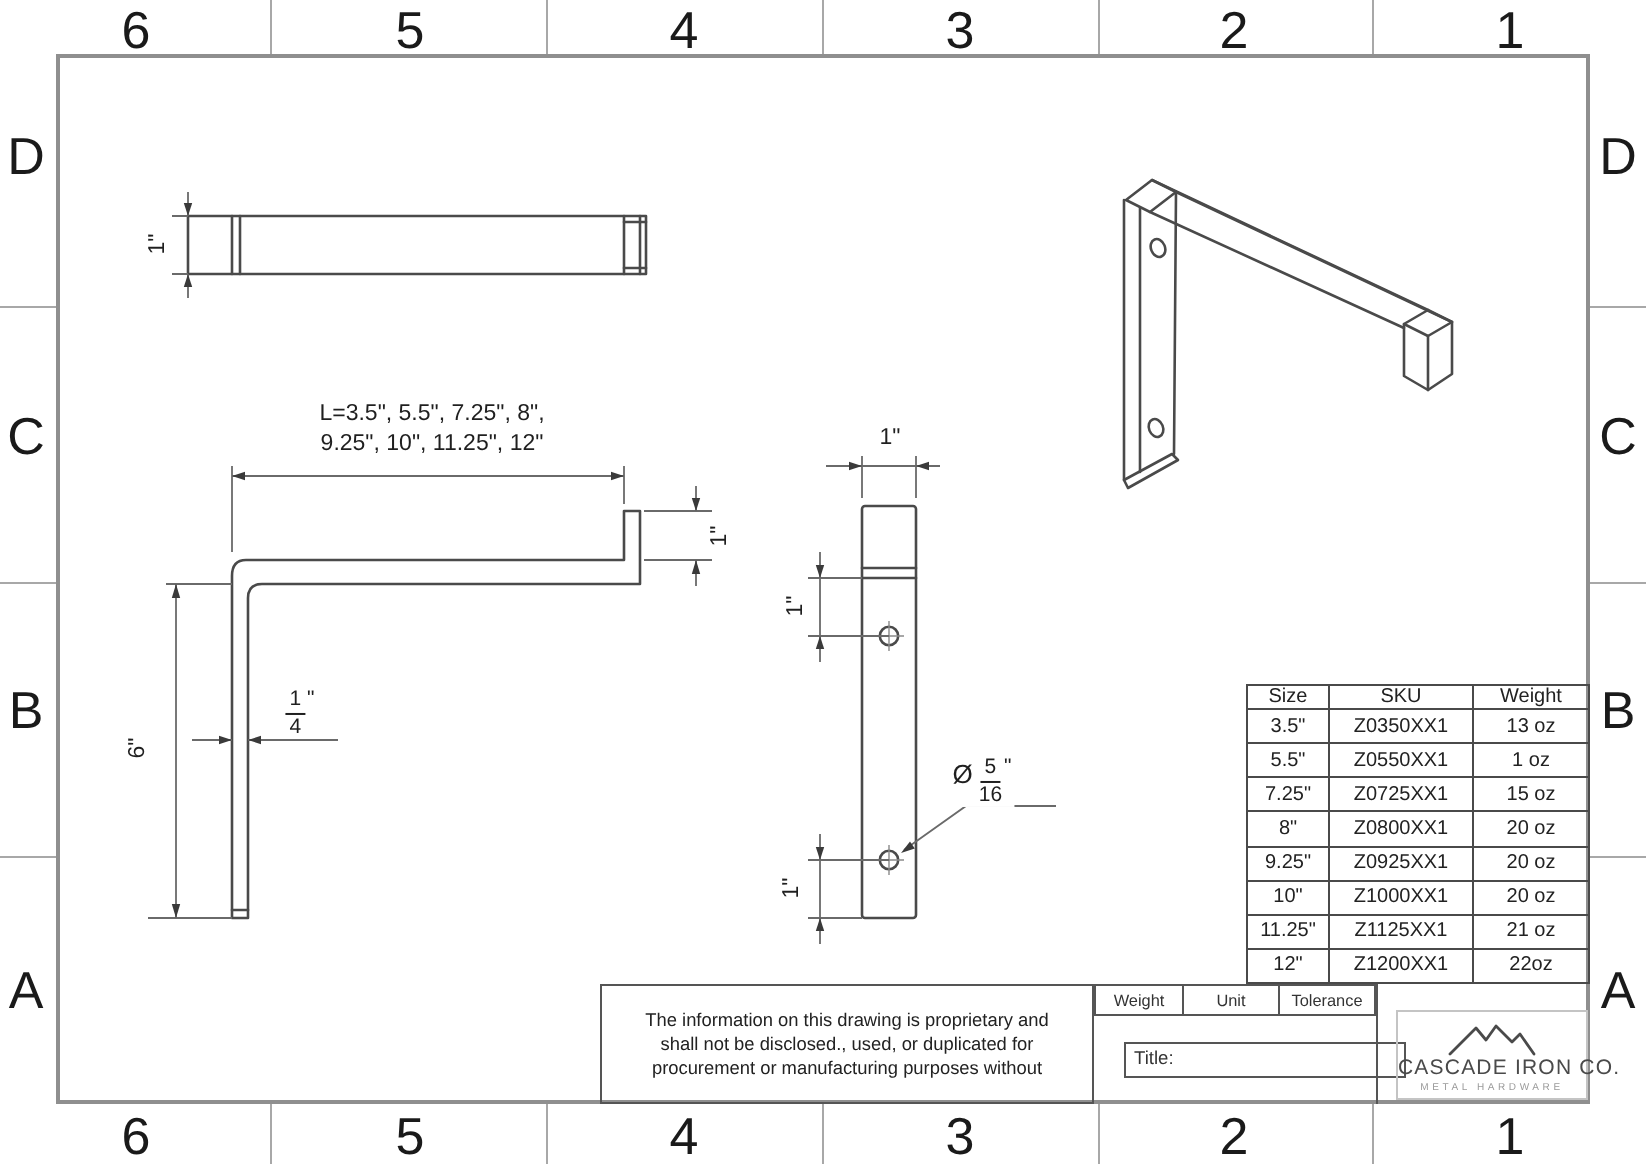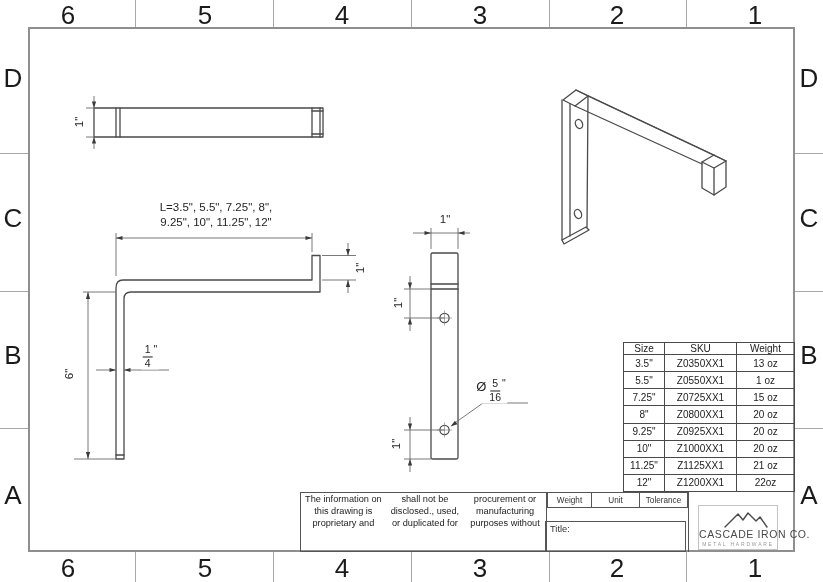--- a/index.html
+++ b/index.html
@@ -39,37 +39,37 @@
   .size-table{position:absolute;left:623px;top:342px;width:172px;height:150px;}
   .size-table table{width:100%;height:100%;border-collapse:collapse;table-layout:fixed;}
   .size-table th,.size-table td{
     border:1px solid #4a4a4a;font-size:10px;font-weight:400;
     text-align:center;padding:0;color:#222;
   }
   
   .tb{position:absolute;left:300px;top:492px;width:495px;height:60px;font-size:9.2px;}
   .prop-box{
     position:absolute;left:0;top:0;width:247px;height:60px;box-sizing:border-box;
-    border:1px solid #555;display:flex;flex-direction:row;justify-content:center;
+    border:1px solid #555;display:flex;flex-direction:column;justify-content:center;
     text-align:center;line-height:1.33;color:#222;
   }
   .wut-table{position:absolute;left:247px;top:0;width:141px;border-collapse:collapse;table-layout:fixed;}
   .wut-table td{border:1px solid #555;text-align:center;padding:0;color:#333;}
   .wut-head td{font-size:8.2px;height:14px;}
   .wut-val td{font-size:10px;height:13px;}
   .title-area{
-    position:absolute;left:245px;top:29px;width:141px;height:31px;box-sizing:border-box;
+    position:absolute;left:262px;top:29px;width:141px;height:18px;box-sizing:border-box;
     border:1px solid #555;
     padding-left:24px;
   }
   .title-label{position:absolute;left:4px;top:2px;font-size:9.3px;color:#333;}
   .title-value{position:absolute;left:0;right:0;top:11px;text-align:center;font-size:14.5px;color:#111;}
   .logo-cell{position:absolute;left:388px;top:0;width:107px;height:60px;border-left:1px solid #555;}
   .logo-box{
-    position:absolute;left:9px;top:13px;width:80px;height:45px;box-sizing:border-box;
+    position:absolute;left:9px;top:13px;width:96px;height:45px;box-sizing:border-box;
     border:1px solid #c4c4c4;text-align:center;
   }
   .logo-name{margin-top:22px;font-size:10.5px;letter-spacing:0.6px;color:#4a4a4a;white-space:nowrap;}
   .logo-tagline{font-size:5px;letter-spacing:1.8px;color:#9a9a9a;margin-top:1px;}
   .logo-mountains{position:absolute;left:24px;top:4px;}
 </style>
 </head>
 <body>
 
 <div class="sheet">

